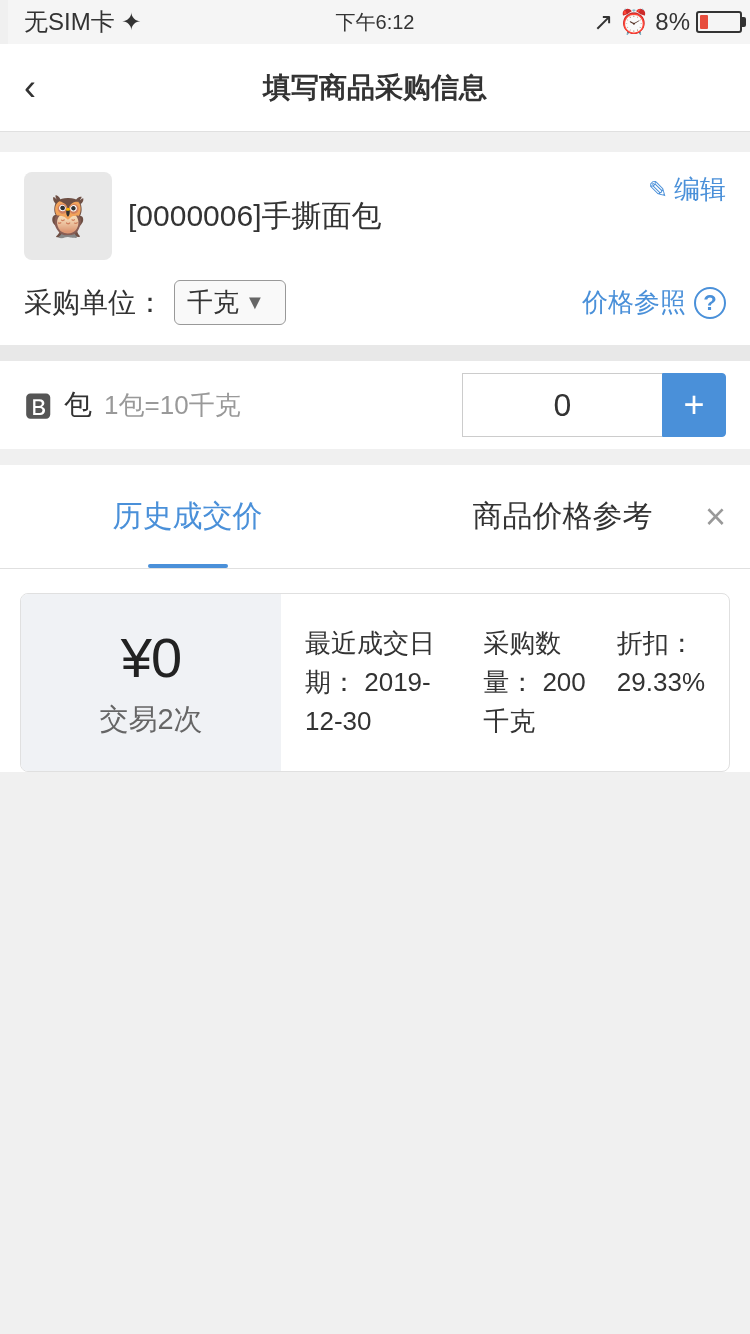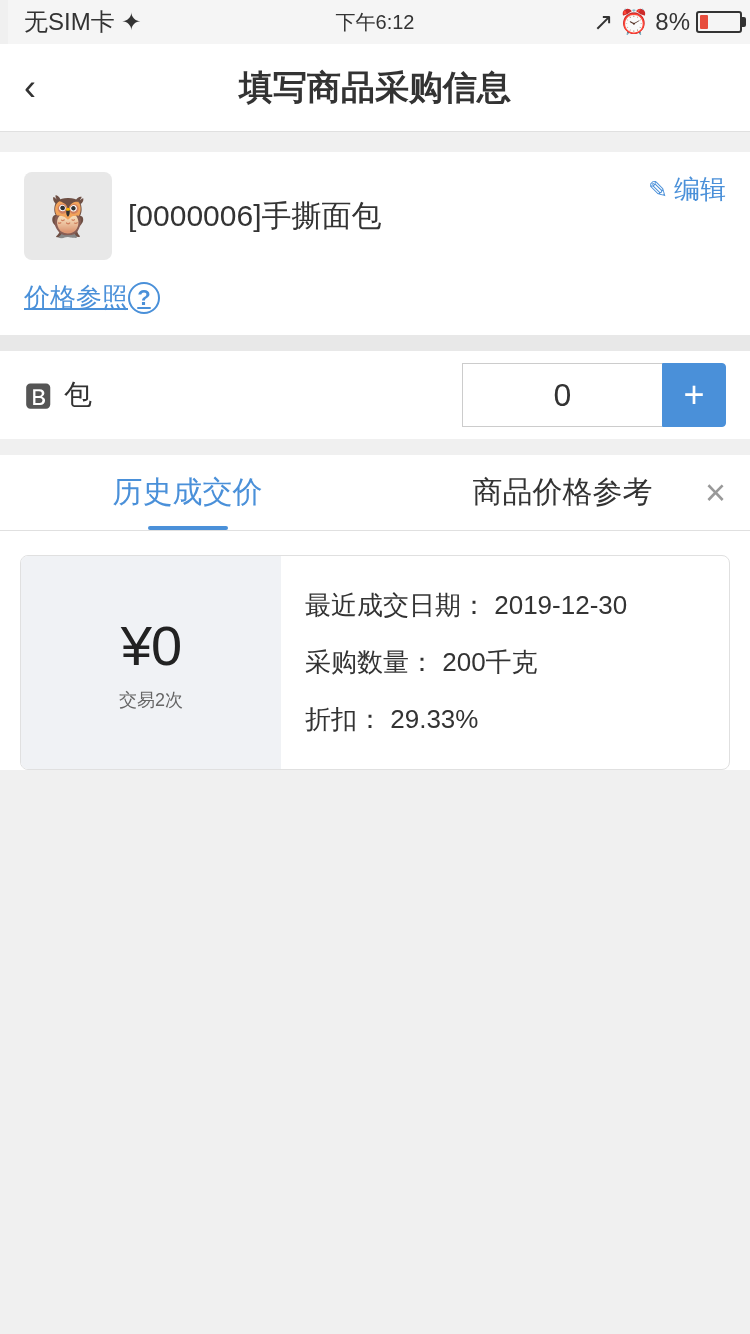--- a/index.html
+++ b/index.html
@@ -89,21 +89,21 @@
       position: relative;
     }
     .nav-back {
       position: absolute;
       left: 24px;
       font-size: 36px;
       color: #333;
       cursor: pointer;
     }
     .nav-title {
-      font-size: 34px;
+      font-size: 28px;
       font-weight: 600;
       color: #333;
     }
 
     
     .product-card {
       background: #fff;
       margin: 20px 0 0 0;
       padding: 20px 24px;
     }
@@ -175,25 +175,24 @@
       gap: 6px;
       cursor: pointer;
     }
     .unit-dropdown-arrow {
       font-size: 20px;
       color: #666;
     }
     .price-ref-btn {
       display: flex;
       align-items: center;
-      gap: 0;
+      gap: 8px;
       color: #4a90d9;
       font-size: 26px;
       cursor: pointer;
-      text-decoration: underline;
     }
     .help-circle {
       width: 32px;
       height: 32px;
       border: 2px solid #4a90d9;
       border-radius: 50%;
       display: flex;
       align-items: center;
       justify-content: center;
       font-size: 22px;
@@ -263,21 +262,21 @@
     
     .tabs-panel {
       background: #fff;
       margin-top: 16px;
     }
     .tabs-header {
       display: flex;
       align-items: center;
       border-bottom: 1px solid #e0e0e0;
       position: relative;
-      height: 76px;
+      height: 104px;
     }
     .tab-item {
       flex: 1;
       display: flex;
       flex-direction: column;
       align-items: center;
       justify-content: center;
       height: 100%;
       font-size: 30px;
       cursor: pointer;
@@ -330,29 +329,29 @@
       padding: 30px 20px;
       flex-shrink: 0;
     }
     .tx-price {
       font-size: 56px;
       font-weight: 400;
       color: #222;
       letter-spacing: -1px;
     }
     .tx-count {
-      font-size: 18px;
+      font-size: 29px;
       color: #666;
       margin-top: 10px;
     }
     .tx-right {
       flex: 1;
       padding: 30px 24px;
       display: flex;
-      flex-direction: column;
+      flex-direction: row;
       justify-content: center;
       gap: 18px;
     }
     .tx-detail-row {
       font-size: 26px;
       color: #333;
       line-height: 1.5;
     }
 
     
@@ -394,35 +393,43 @@
       </div>
       <div class="product-name">[0000006]手撕面包</div>
     </div>
     <div class="edit-btn">
       <span class="edit-icon">✎</span>
       <span>编辑</span>
     </div>
   </div>
 
   <div class="product-unit-row">
+    <div class="unit-label">
+      <span>采购单位：</span>
+      <div class="unit-select">
+        <span>千克</span>
+        <span class="unit-dropdown-arrow">▼</span>
+      </div>
+    </div>
     <div class="price-ref-btn">
       <span>价格参照</span>
       <div class="help-circle">
         <span>?</span>
       </div>
     </div>
   </div>
 </div>
 
 <div class="divider-gray"></div>
 
 <div class="quantity-row">
   <div class="quantity-label">
     <span class="bag-icon">🅱</span>
     <span>包</span>
+    <span class="bag-unit-text">1包=10千克</span>
   </div>
   <div class="quantity-control">
     <div class="quantity-input-box">
       <span>0</span>
     </div>
     <div class="quantity-plus-btn">+</div>
   </div>
 </div>
 
 <div class="tabs-panel">

